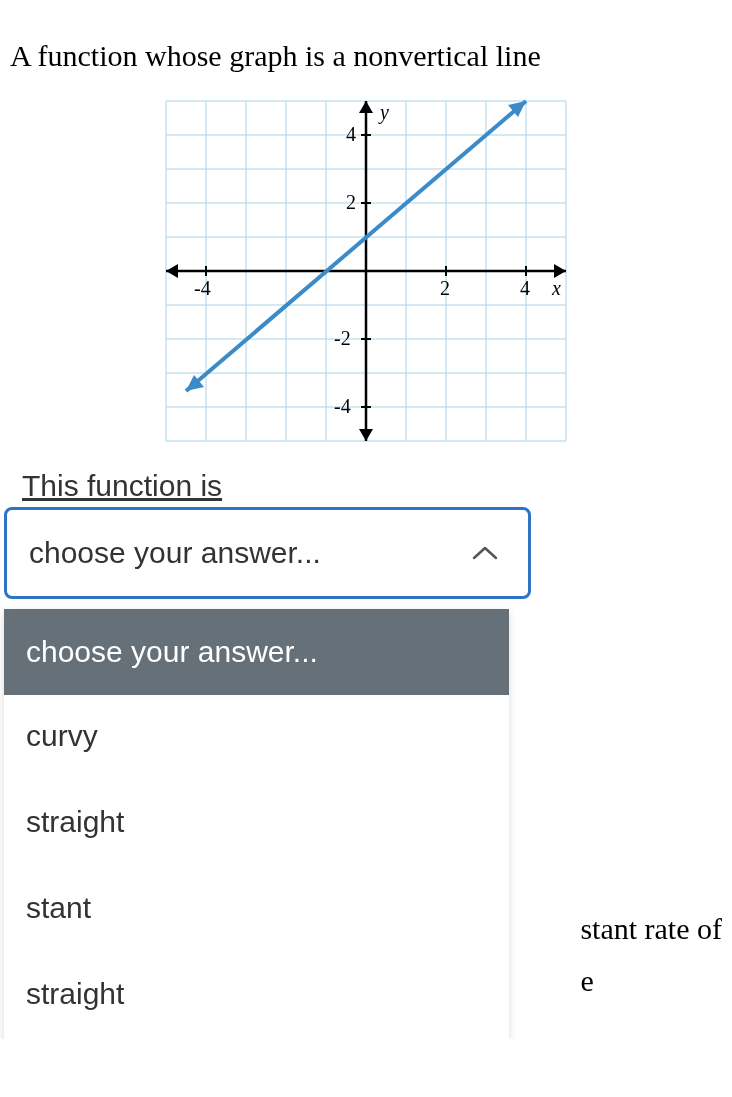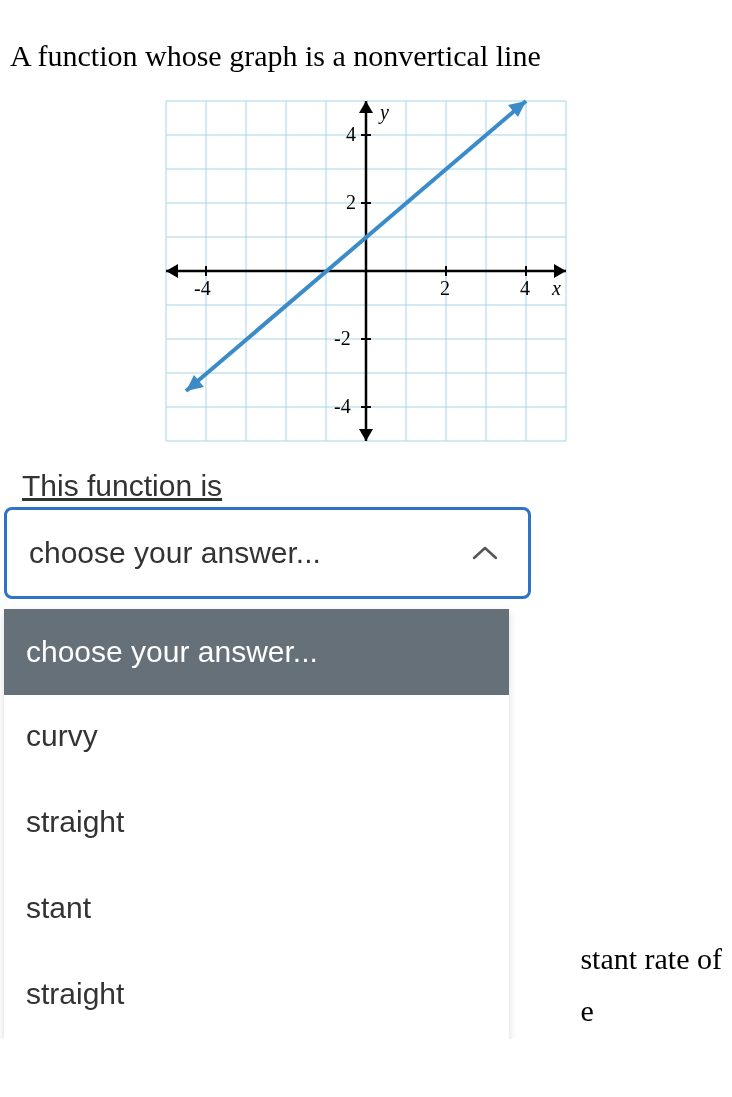--- a/index.html
+++ b/index.html
@@ -90,21 +90,20 @@
       right: 10px;
       top: 912px;
       font-family: 'Times New Roman', Times, serif;
       font-size: 30px;
       color: #000;
       z-index: 0;
       text-align: left;
     }
     .bg-line1 {
       display: block;
-      margin-top: 30px;
     }
     .bg-line2 {
       display: block;
       margin-top: 18px;
     }
   </style>
 </head>
 <body>
 
 <div class="question-title">A function whose graph is a nonvertical line</div>

